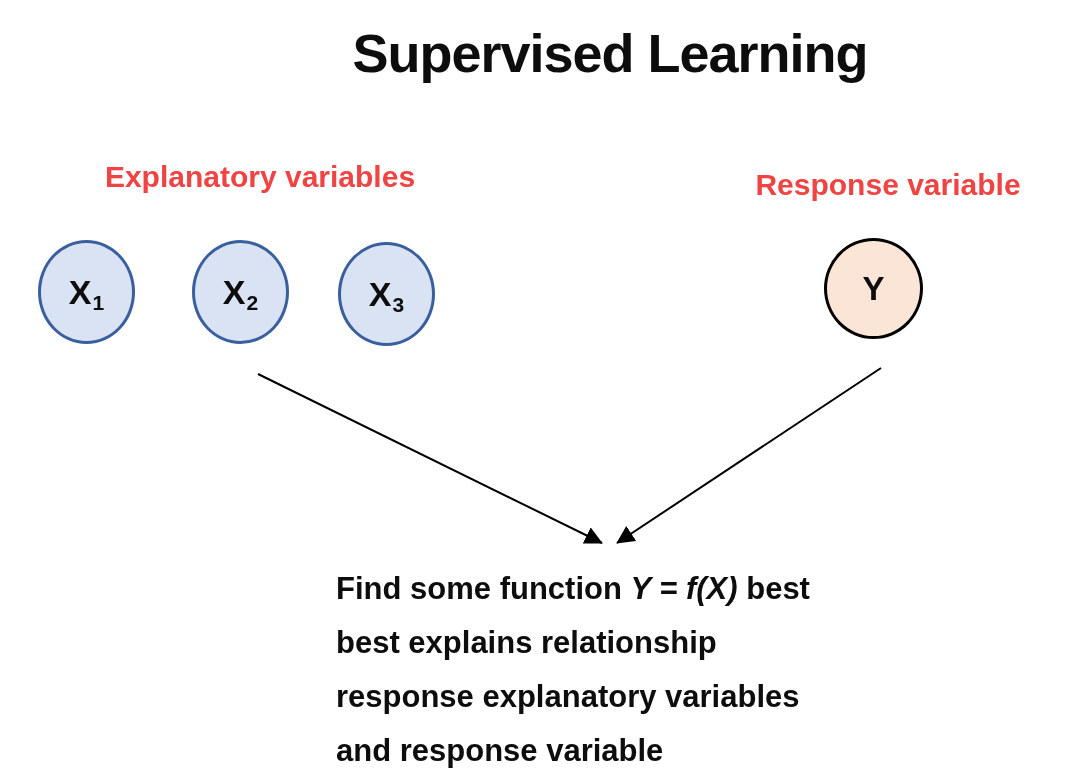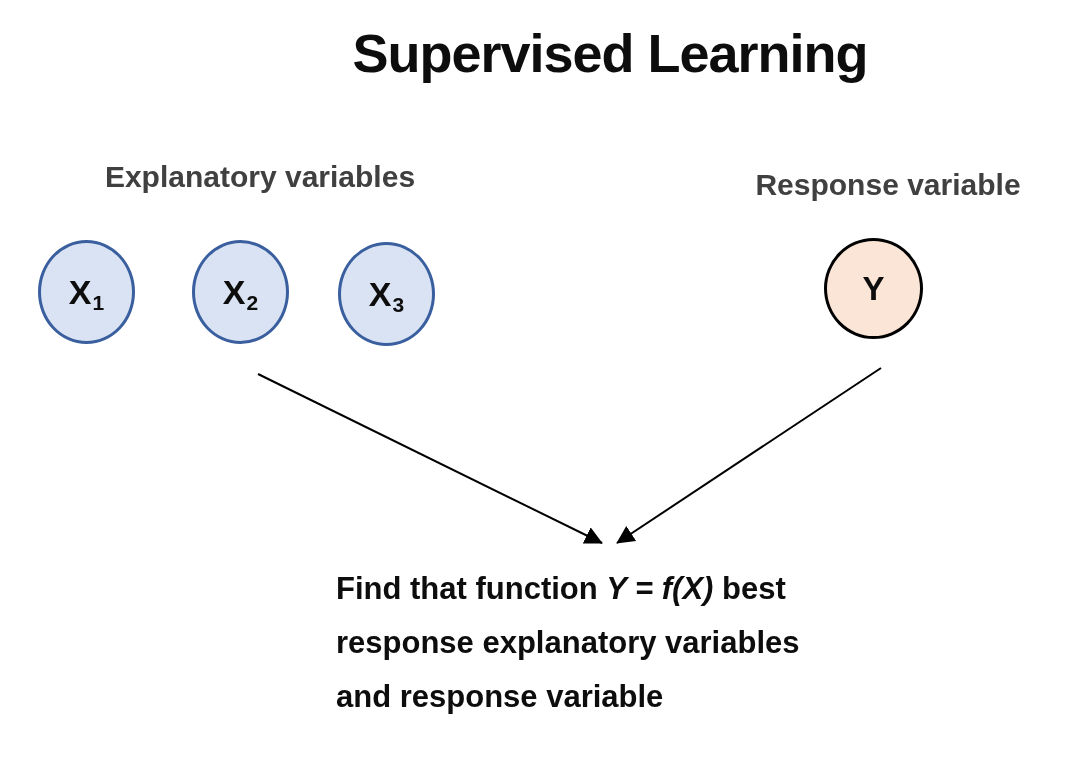--- a/index.html
+++ b/index.html
@@ -19,21 +19,21 @@
     left: 270px; top: 22px; width: 680px;
     text-align: center;
     font-size: 54px; font-weight: 700;
     letter-spacing: -1px;
     color: #0d0d0d;
   }
 
   .group-label {
     font-size: 30px; font-weight: 700;
     text-align: center;
-    color: #404040;
+    color: #ef4444;
     white-space: nowrap;
   }
   .label-explanatory { left: 80px;  top: 160px; width: 360px; }
   .label-response    { left: 738px; top: 168px; width: 300px; text-align: center; }
 
   .node {
     display: flex; align-items: center; justify-content: center;
     border-radius: 50%;
     font-weight: 700; font-size: 34px;
     color: #0d0d0d;
@@ -107,18 +107,19 @@
     <defs>
       <marker id="arrowhead" viewBox="0 0 10 10" refX="9.5" refY="5" markerWidth="9" markerHeight="9" orient="auto-start-reverse">
         <path d="M 0 0 L 10 5 L 0 10 z" fill="#000000"></path>
       </marker>
     </defs>
     <line x1="258" y1="374" x2="602" y2="543" stroke="#000000" stroke-width="2" marker-end="url(#arrowhead)"></line>
     <line x1="881" y1="368" x2="617" y2="543" stroke="#000000" stroke-width="2" marker-end="url(#arrowhead)"></line>
   </svg>
 
   <div class="abs caption">
-    <div><span>Find that function </span><span class="formula">Y = f(X)</span><span> best</span></div>
+    <div><span>Find some function </span><span class="formula">Y = f(X)</span><span> best</span></div>
+    <div>best explains relationship</div>
     <div>response explanatory variables</div>
     <div>and response variable</div>
   </div>
 
 </div>
 
 </body></html>

